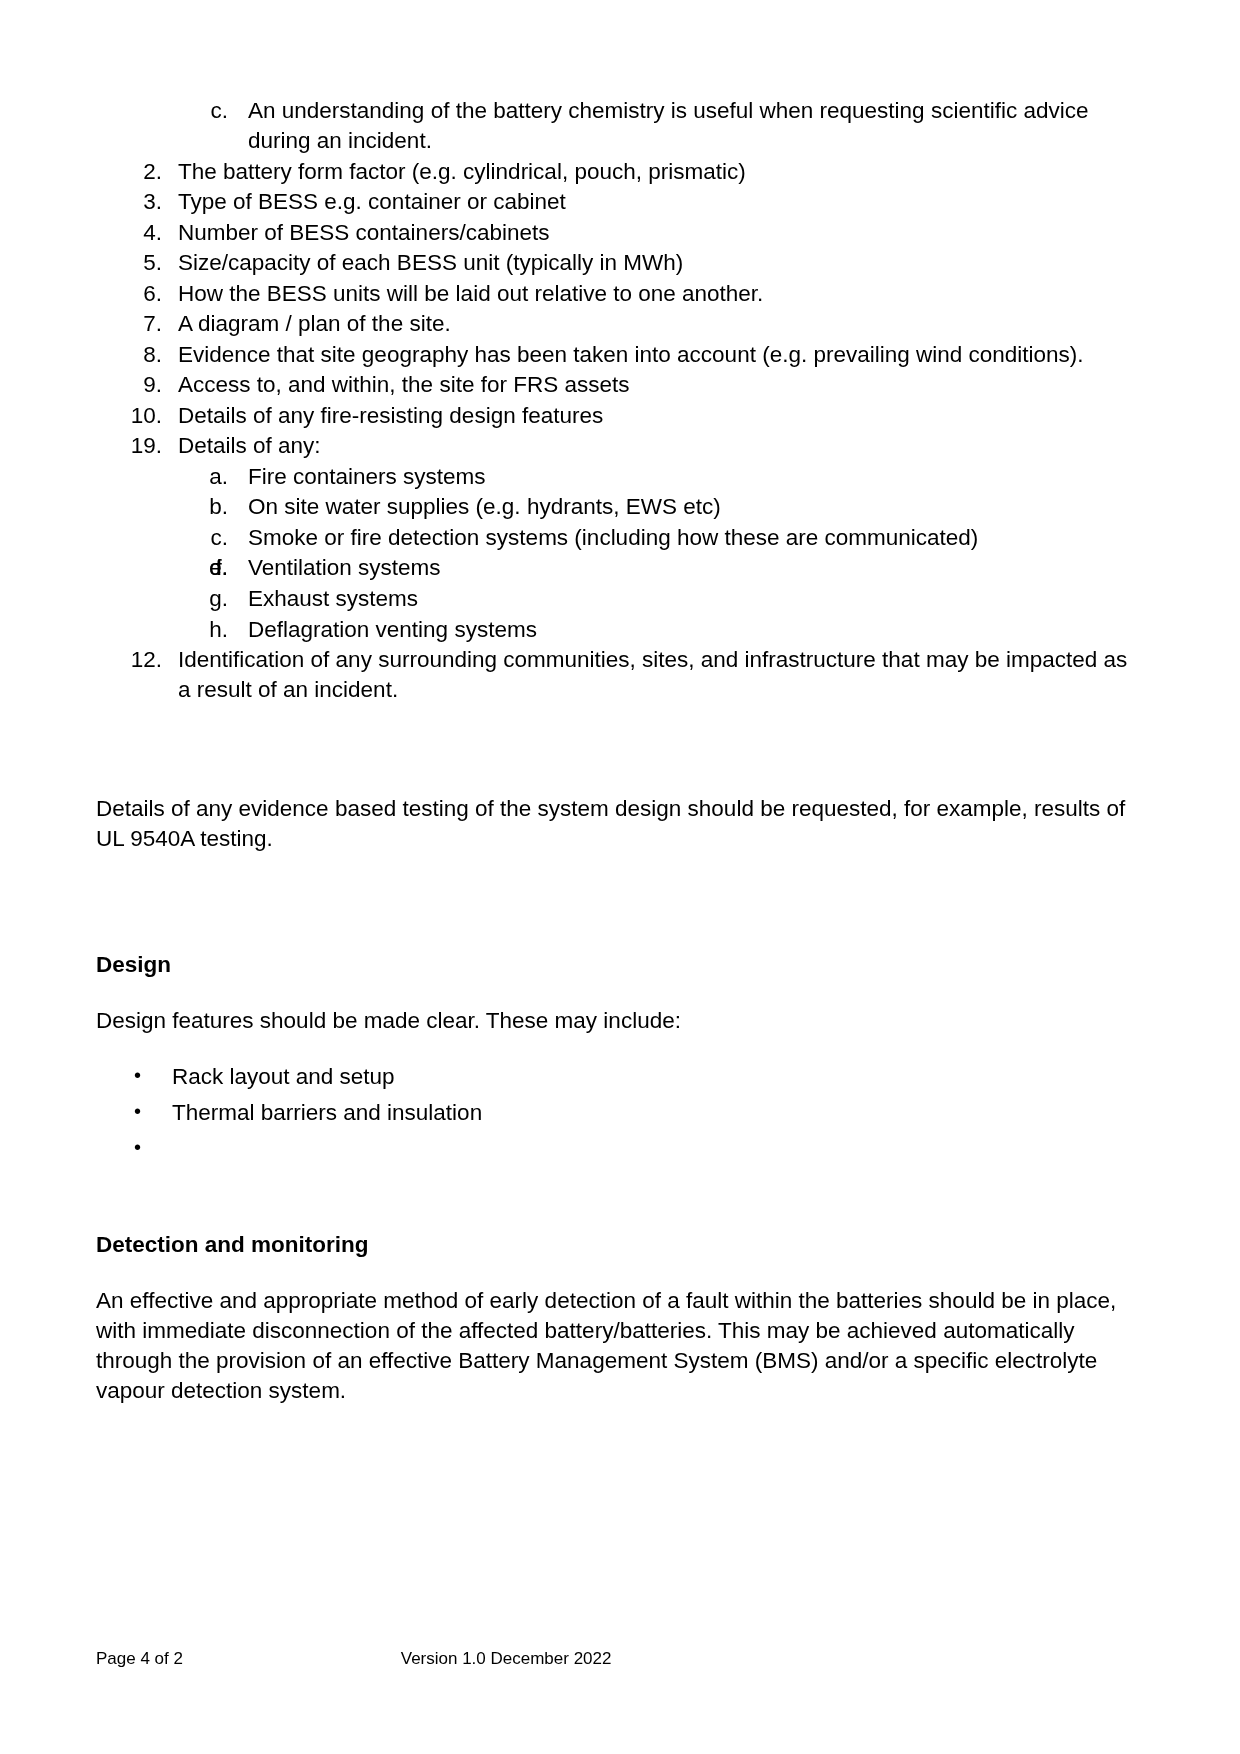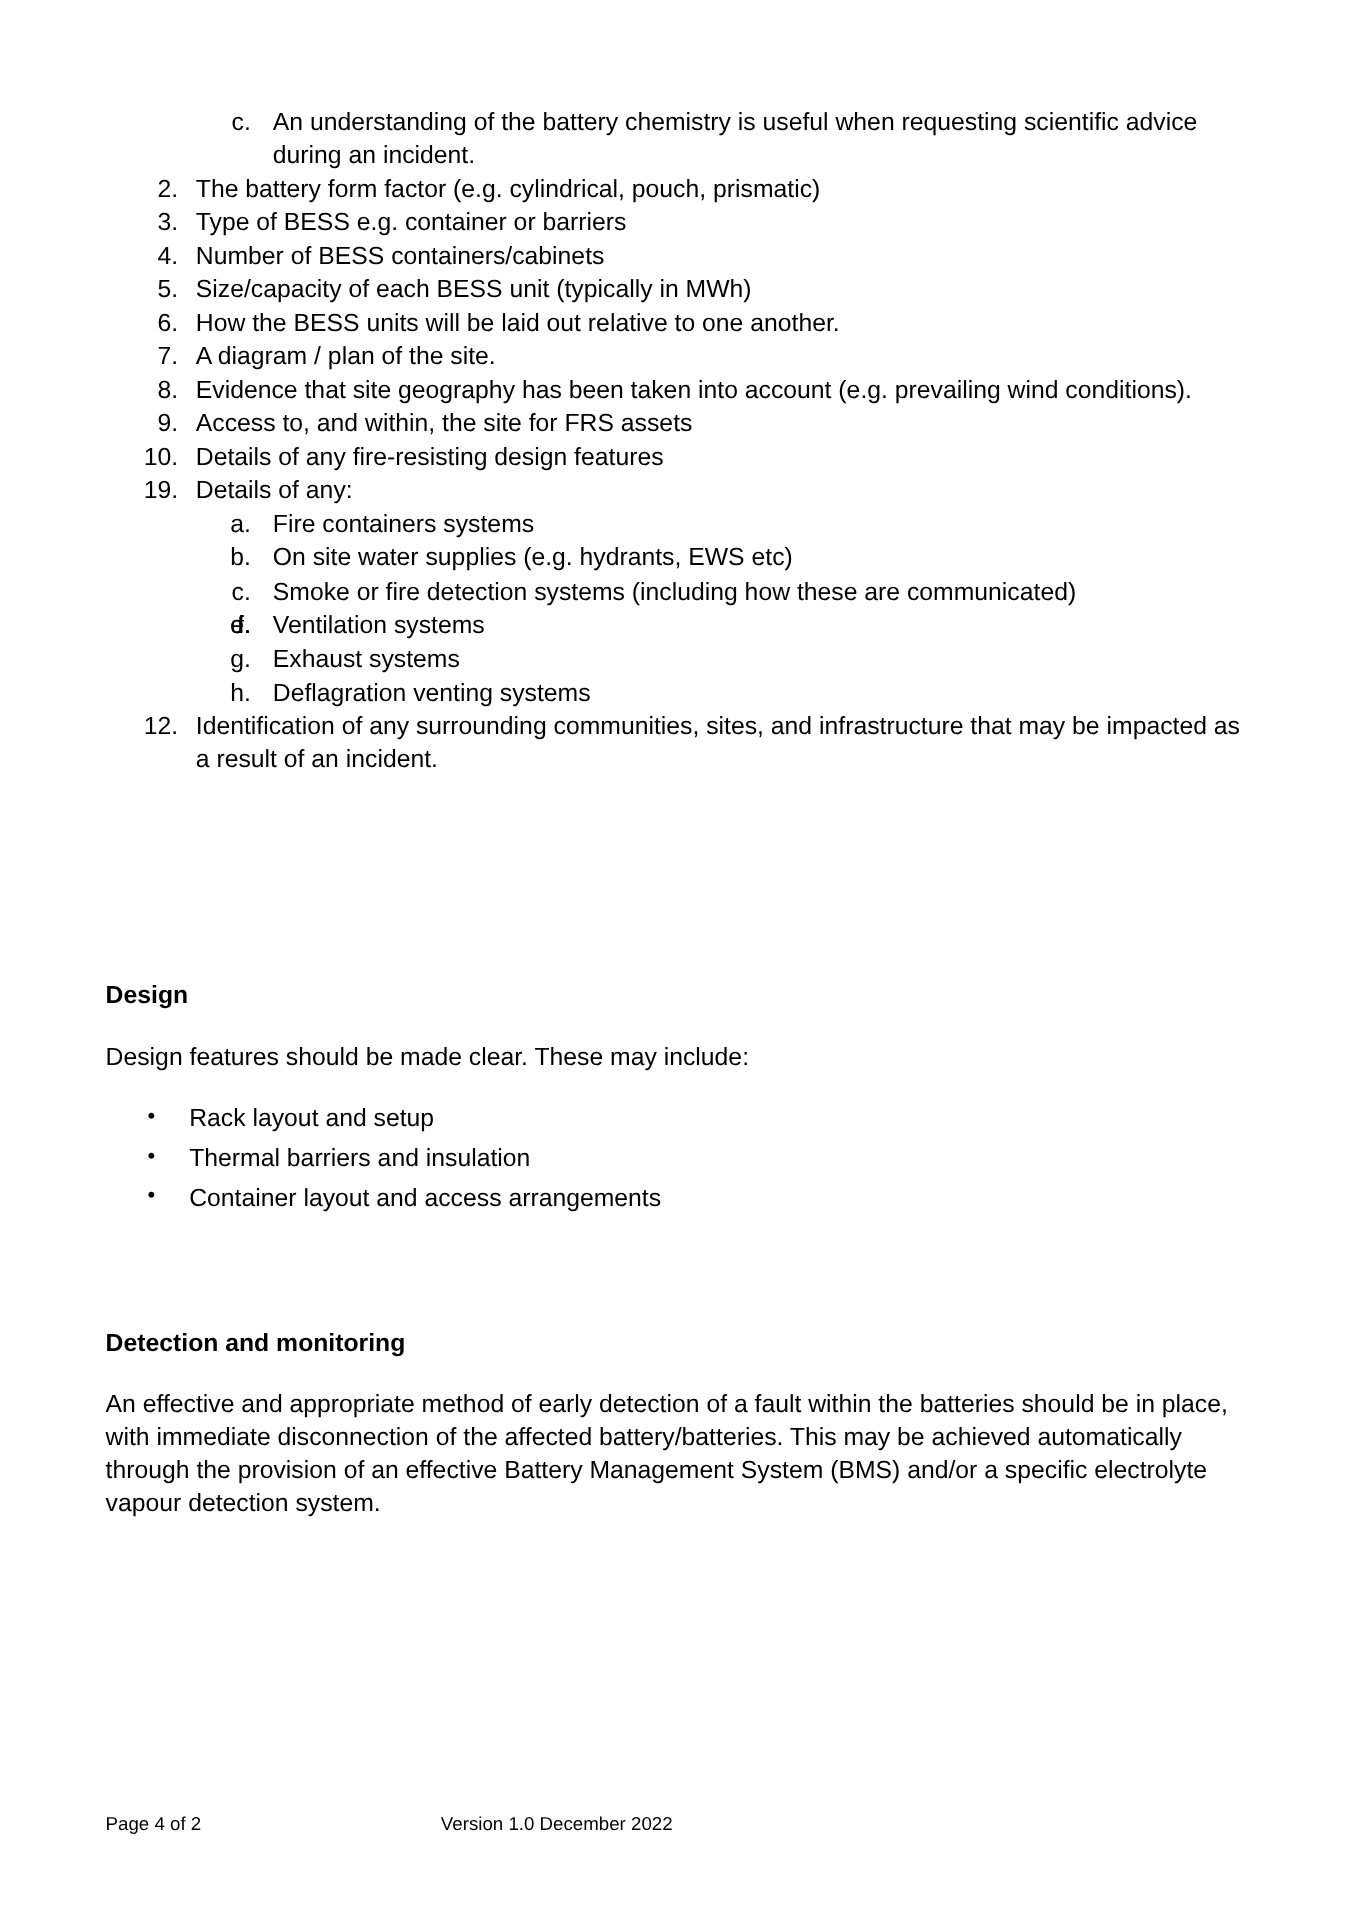--- a/index.html
+++ b/index.html
@@ -135,21 +135,21 @@
       </li>
     </ol>
 
     <ol class="lvl1">
       <li>
         <span class="marker">2.</span>
         <span class="txt">The battery form factor (e.g. cylindrical, pouch, prismatic)</span>
       </li>
       <li>
         <span class="marker">3.</span>
-        <span class="txt">Type of BESS e.g. container or barriers</span>
+        <span class="txt">Type of BESS e.g. container or cabinet</span>
       </li>
       <li>
         <span class="marker">4.</span>
         <span class="txt">Number of BESS containers/cabinets</span>
       </li>
       <li>
         <span class="marker">5.</span>
         <span class="txt">Size/capacity of each BESS unit (typically in MWh)</span>
       </li>
       <li>
@@ -214,39 +214,39 @@
     <ol class="lvl1">
       <li>
         <span class="marker">12.</span>
         <span class="txt">Identification of any surrounding communities, sites, and infrastructure that may be impacted as a result of an incident.</span>
       </li>
     </ol>
 
     <div class="sp-l"></div>
 
     <div class="sp-s"></div>
+    <p class="para">Details of any evidence based testing of the system design should be requested, for example, results of UL 9540A testing.</p>
 
     <div class="sp-xl"></div>
 
     <h2 class="heading">Design</h2>
     <div class="sp-s"></div>
     <p class="para">Design features should be made clear. These may include:</p>
     <div class="sp-s"></div>
     <ul class="bullets">
       <li>
         <span class="bullet">•</span>
         <span class="txt">Rack layout and setup</span>
       </li>
       <li>
         <span class="bullet">•</span>
         <span class="txt">Thermal barriers and insulation</span>
       </li>
       <li>
         <span class="bullet">•</span>
-        <span class="txt">Container layout and access arrangements</span>
       </li>
     </ul>
 
     <div class="sp-xl"></div>
 
     <h2 class="heading">Detection and monitoring</h2>
     <div class="sp-s"></div>
     <p class="para">An effective and appropriate method of early detection of a fault within the batteries should be in place, with immediate disconnection of the affected battery/batteries. This may be achieved automatically through the provision of an effective Battery Management System (BMS) and/or a specific electrolyte vapour detection system.</p>
 
   </div>

